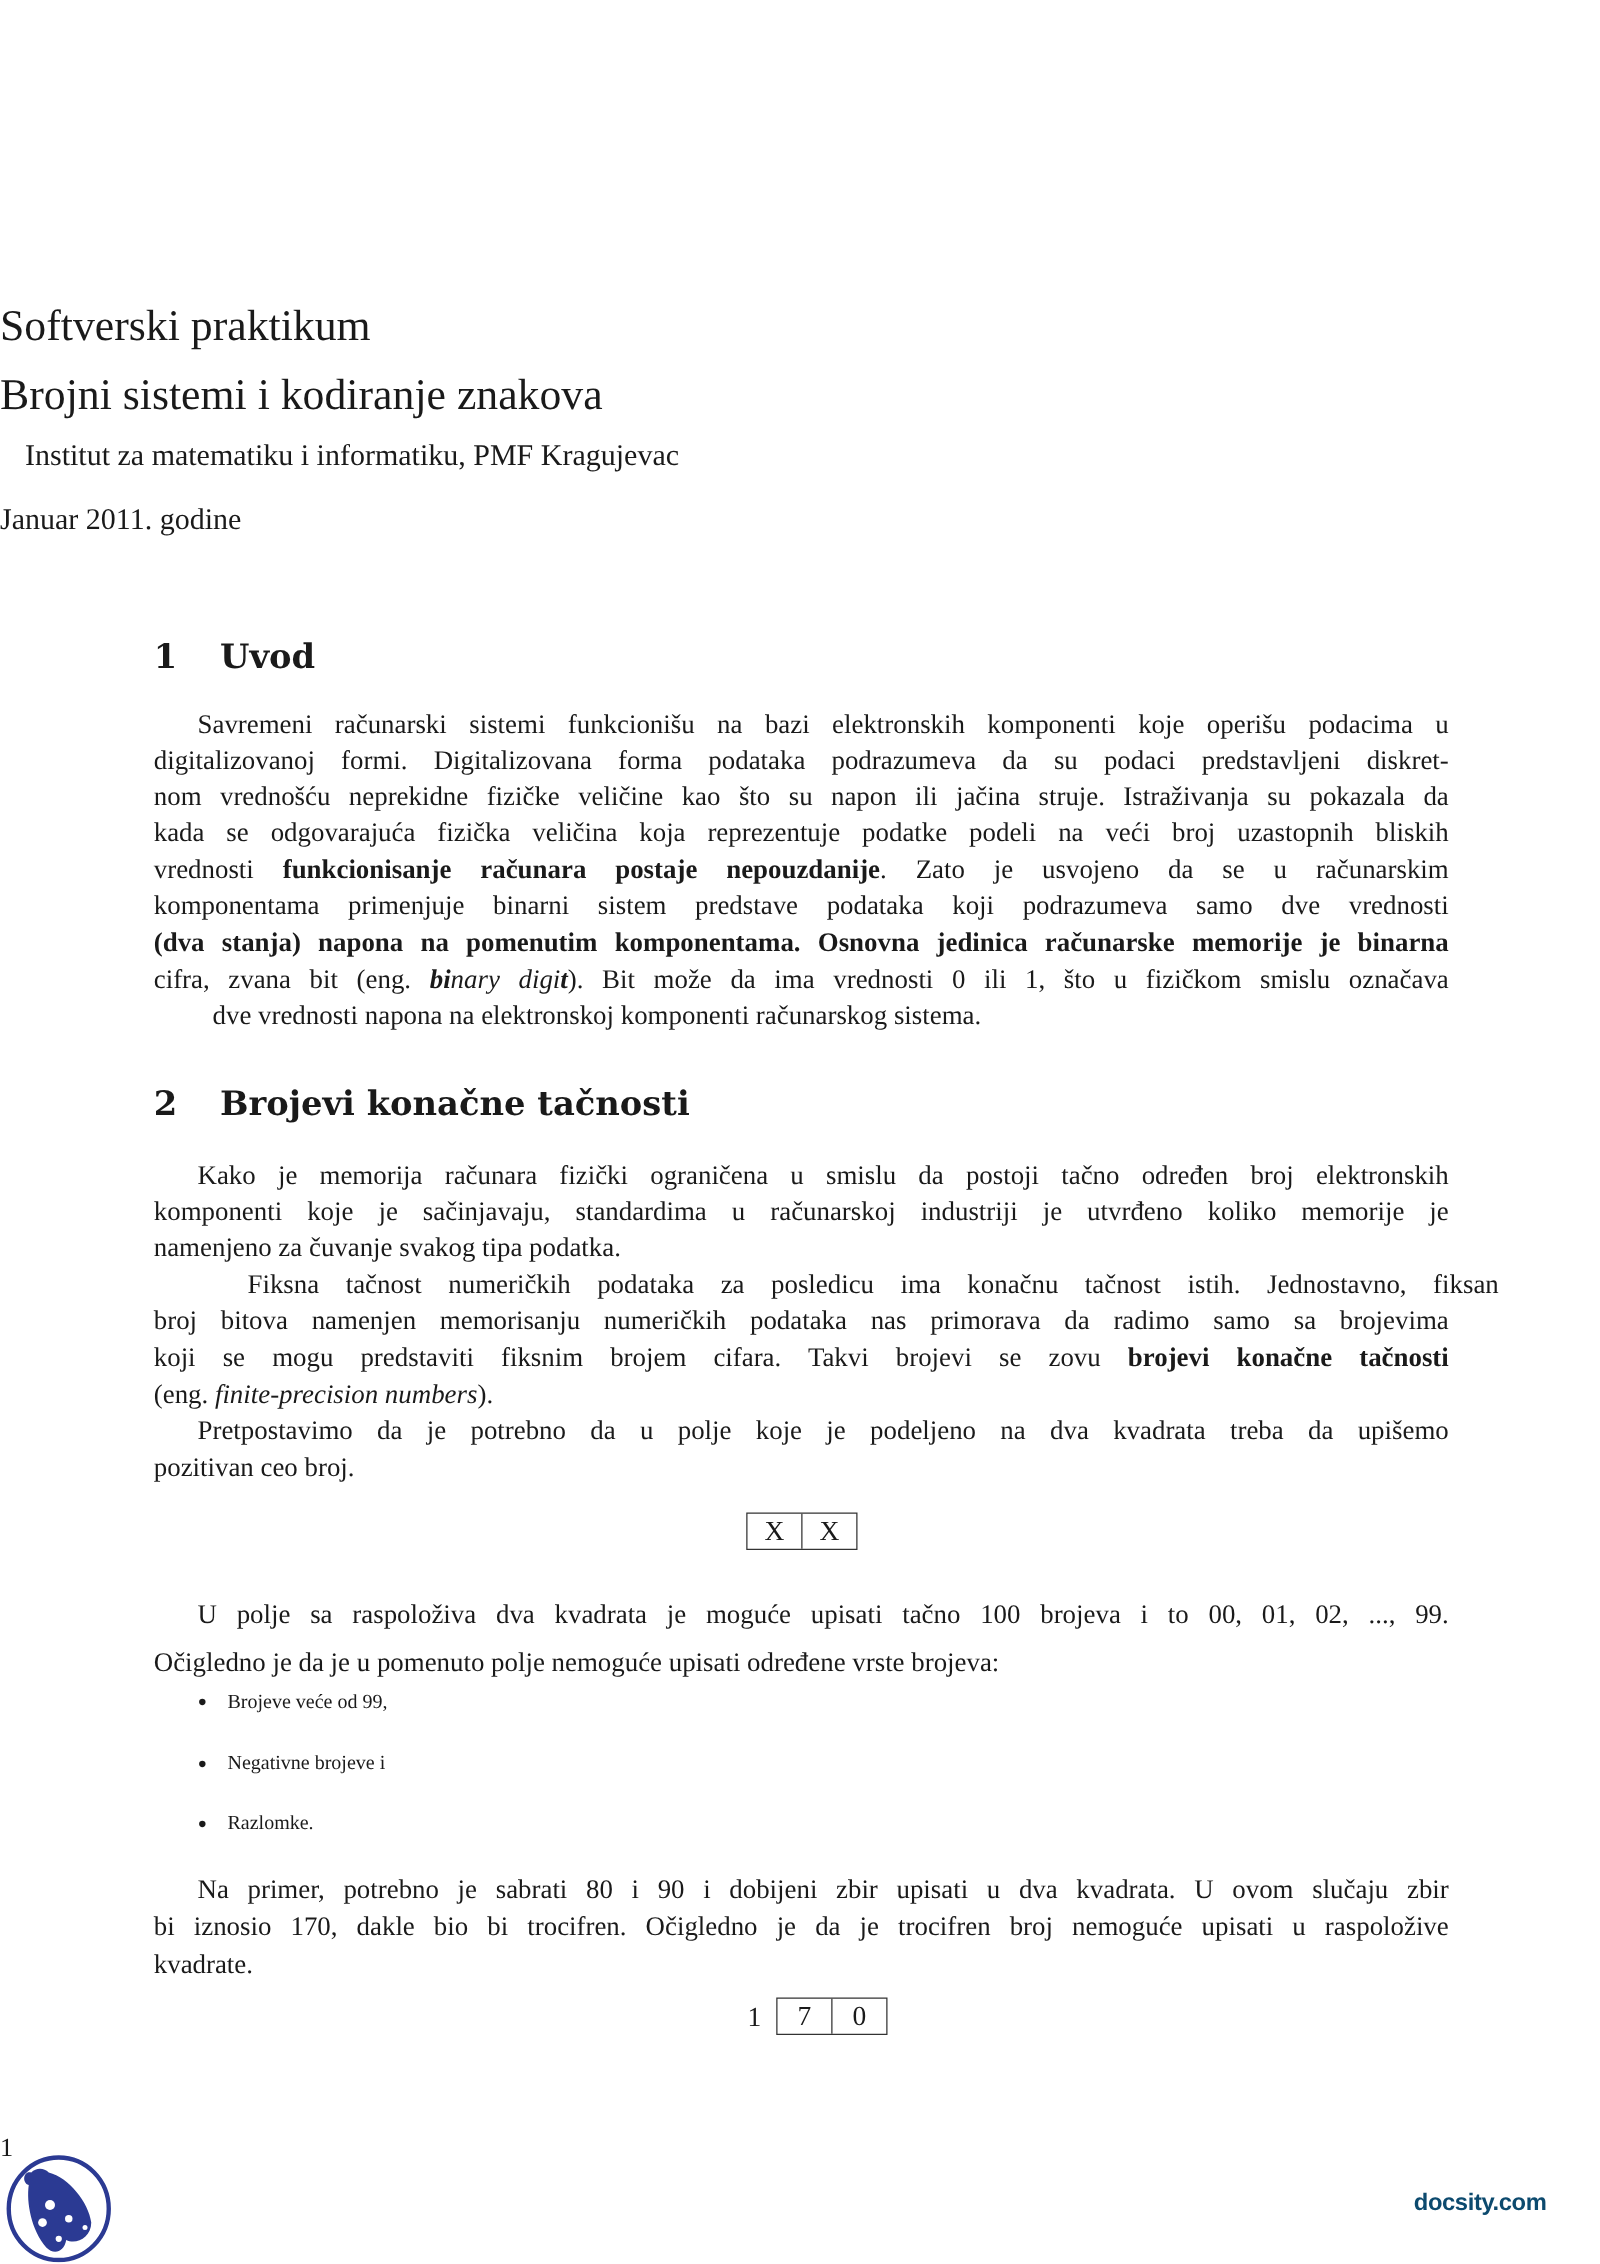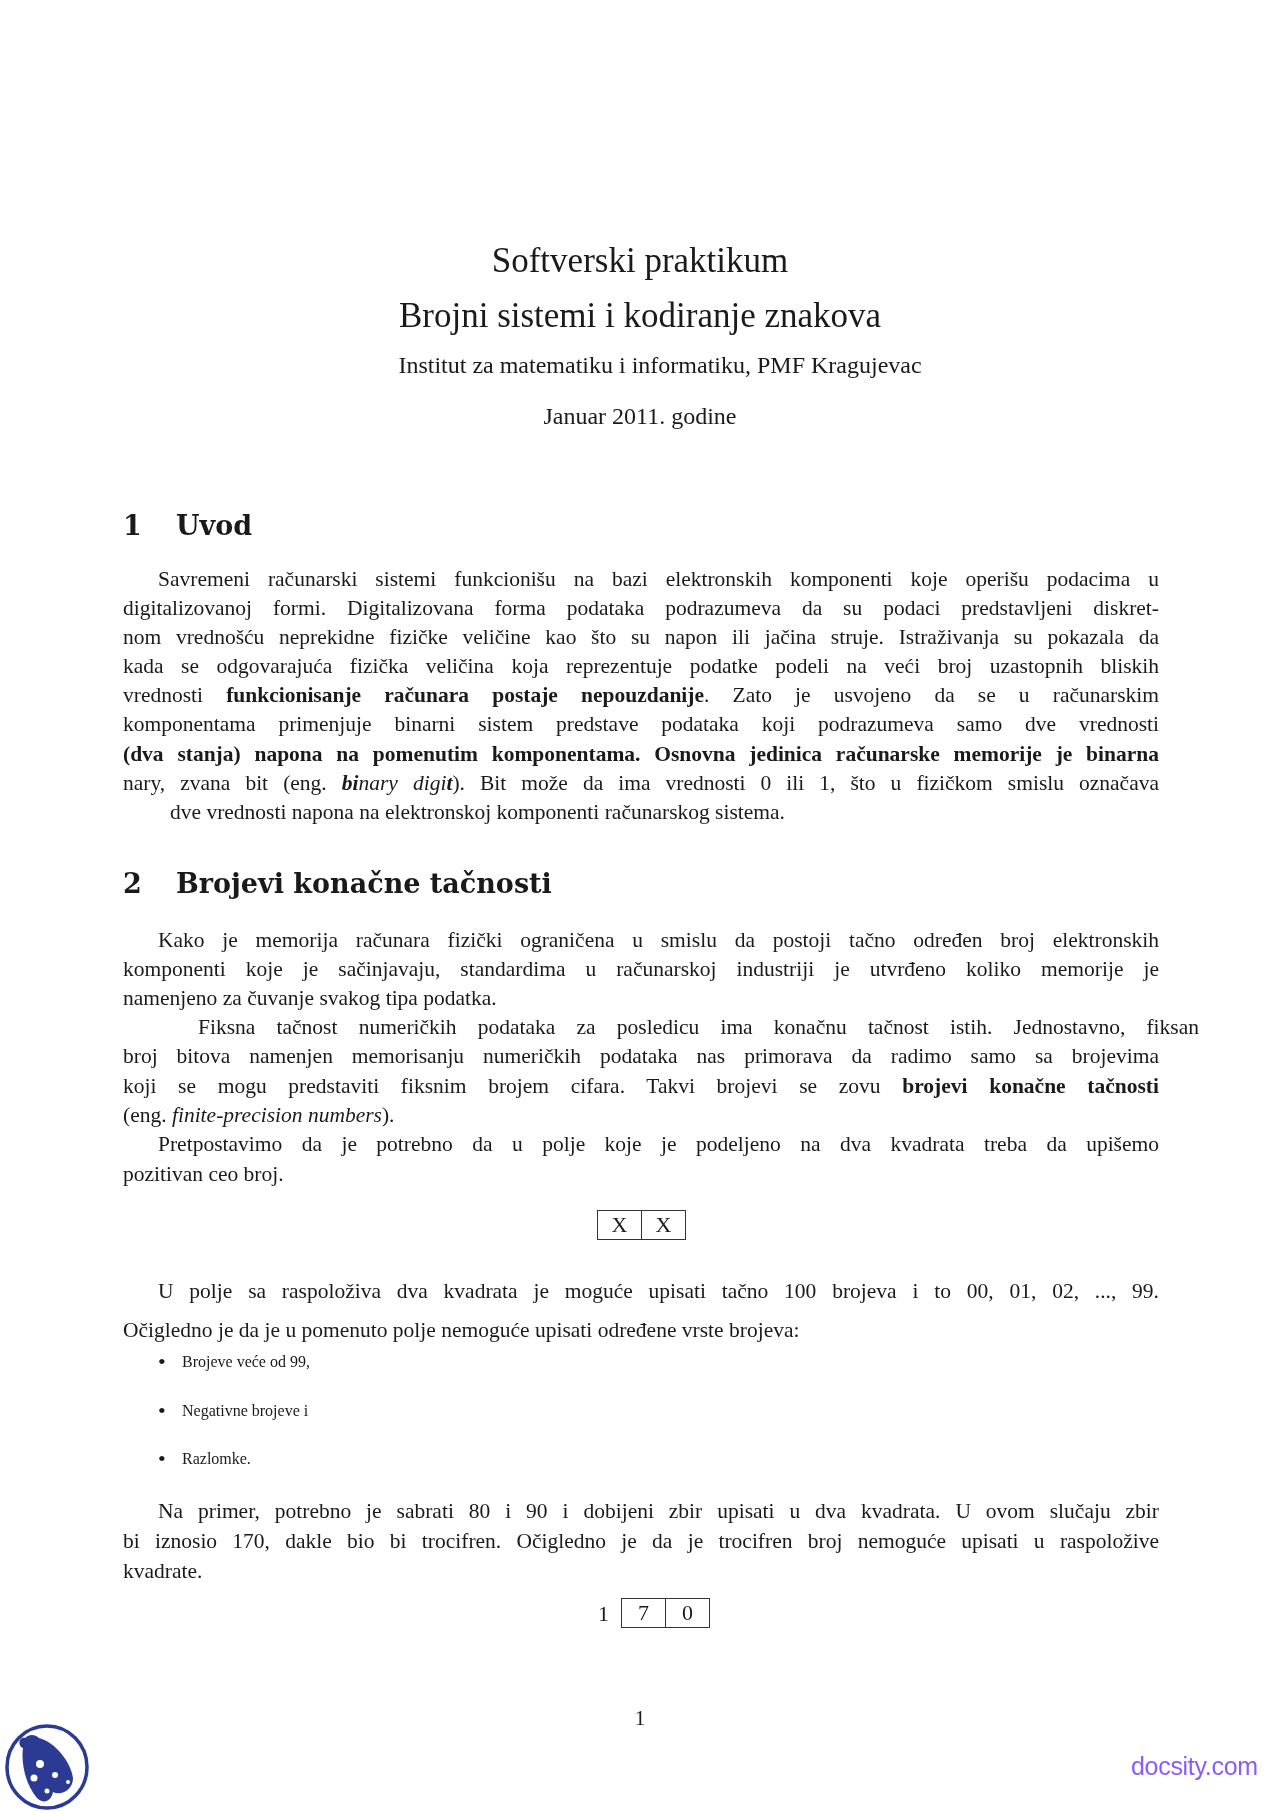--- a/index.html
+++ b/index.html
@@ -1,60 +1,60 @@
 <!DOCTYPE html>
 <html><head>
 <meta charset="utf-8">
 <style>
   html, body { margin: 0; padding: 0; background: #ffffff; }
   body { width: 1280px; height: 1811px; position: relative; overflow: hidden;
          font-family: "DejaVu Serif", "Liberation Serif", serif; color: #1a1a1a; }
   .abs { position: absolute; white-space: nowrap; }
-  .center { left: 0; width: 1280px; text-align: center; }
+  .center { left: 0; width: 1280px; text-align: left; }
   .title { font-family: "Liberation Serif", serif; font-size: 35px; line-height: 35px; }
   .sub { font-family: "Liberation Serif", serif; font-size: 24px; line-height: 24px; }
   .h { font-family: "DejaVu Serif", serif; font-weight: bold; font-size: 27px; line-height: 27px; }
   .hnum { left: 123px; }
   .htxt { left: 176px; }
   .line { left: 123px; width: 1036px; font-family: "Liberation Serif", serif; font-size: 21.5px;
           line-height: 22px; text-align: justify; text-align-last: justify; white-space: normal; height: 22px; overflow: visible; }
   .line.first { left: 158px; width: 1001px; }
   .line.last { text-align-last: left; }
   b { font-weight: bold; }
   i { font-style: italic; }
   .bullet { left: 158px; font-size: 22px; line-height: 22px; font-family: "Liberation Serif", serif; }
   .btxt { left: 182px; font-family: "Liberation Serif", serif; font-size: 16px; line-height: 22px; }
   .boxrow { position: absolute; display: flex; border: 1.5px solid #333; background: #fff; }
   .cell { width: 43px; height: 28px; display: flex; align-items: center; justify-content: center;
           font-family: "Liberation Serif", serif; font-size: 22px; }
   .cell + .cell { border-left: 1.5px solid #333; }
   .pagenum { font-family: "Liberation Serif", serif; font-size: 21px; }
   .logo { position: absolute; left: 3px; top: 1722px; width: 88px; height: 88px; }
   .docsity { position: absolute; left: 1131px; top: 1752px; font-family: "Liberation Sans", sans-serif;
-             font-weight: normal; font-size: 25px; color: #8b5cf6; letter-spacing: -0.3px; }
+             font-weight: bold; font-size: 19px; color: #0c4a6e; letter-spacing: -0.3px; }
 </style>
 </head>
 <body>
 
 <div class="abs center title" style="top:243px;">Softverski praktikum</div>
 <div class="abs center title" style="top:298px;">Brojni sistemi i kodiranje znakova</div>
 <div class="abs center sub" style="top:353px;padding-left:20px;">Institut za matematiku i informatiku, PMF Kragujevac</div>
 <div class="abs center sub" style="top:404px;">Januar 2011. godine</div>
 
 <div class="abs h hnum" style="top:512px;">1</div>
 <div class="abs h htxt" style="top:512px;">Uvod</div>
 
 <div class="abs line first" style="top:568px;">Savremeni računarski sistemi funkcionišu na bazi elektronskih komponenti koje operišu podacima u</div>
 <div class="abs line" style="top:597px;">digitalizovanoj formi. Digitalizovana forma podataka podrazumeva da su podaci predstavljeni diskret-</div>
 <div class="abs line" style="top:626px;">nom vrednošću neprekidne fizičke veličine kao što su napon ili jačina struje. Istraživanja su pokazala da</div>
 <div class="abs line" style="top:655px;">kada se odgovarajuća fizička veličina koja reprezentuje podatke podeli na veći broj uzastopnih bliskih</div>
 <div class="abs line" style="top:684px;"><span>vrednosti </span><b>funkcionisanje računara postaje nepouzdanije</b><span>. Zato je usvojeno da se u računarskim</span></div>
 <div class="abs line" style="top:713px;">komponentama primenjuje binarni sistem predstave podataka koji podrazumeva samo dve vrednosti</div>
 <div class="abs line" style="top:743px;font-weight:bold;">(dva stanja) napona na pomenutim komponentama. Osnovna jedinica računarske memorije je binarna</div>
-<div class="abs line" style="top:772px;"><span>nary, zvana bit (eng. </span><i><b>bi</b><span>nary digi</span><b>t</b></i><span>). Bit može da ima vrednosti 0 ili 1, što u fizičkom smislu označava</span></div>
+<div class="abs line" style="top:772px;"><span>cifra, zvana bit (eng. </span><i><b>bi</b><span>nary digi</span><b>t</b></i><span>). Bit može da ima vrednosti 0 ili 1, što u fizičkom smislu označava</span></div>
 <div class="abs line last" style="top:801px;margin-left:47px;">dve vrednosti napona na elektronskoj komponenti računarskog sistema.</div>
 
 <div class="abs h hnum" style="top:870px;">2</div>
 <div class="abs h htxt" style="top:870px;">Brojevi konačne tačnosti</div>
 
 <div class="abs line first" style="top:929px;">Kako je memorija računara fizički ograničena u smislu da postoji tačno određen broj elektronskih</div>
 <div class="abs line" style="top:958px;">komponenti koje je sačinjavaju, standardima u računarskoj industriji je utvrđeno koliko memorije je</div>
 <div class="abs line last" style="top:987px;">namenjeno za čuvanje svakog tipa podatka.</div>
 
 <div class="abs line first" style="top:1016px;margin-left:40px;">Fiksna tačnost numeričkih podataka za posledicu ima konačnu tačnost istih. Jednostavno, fiksan</div>

